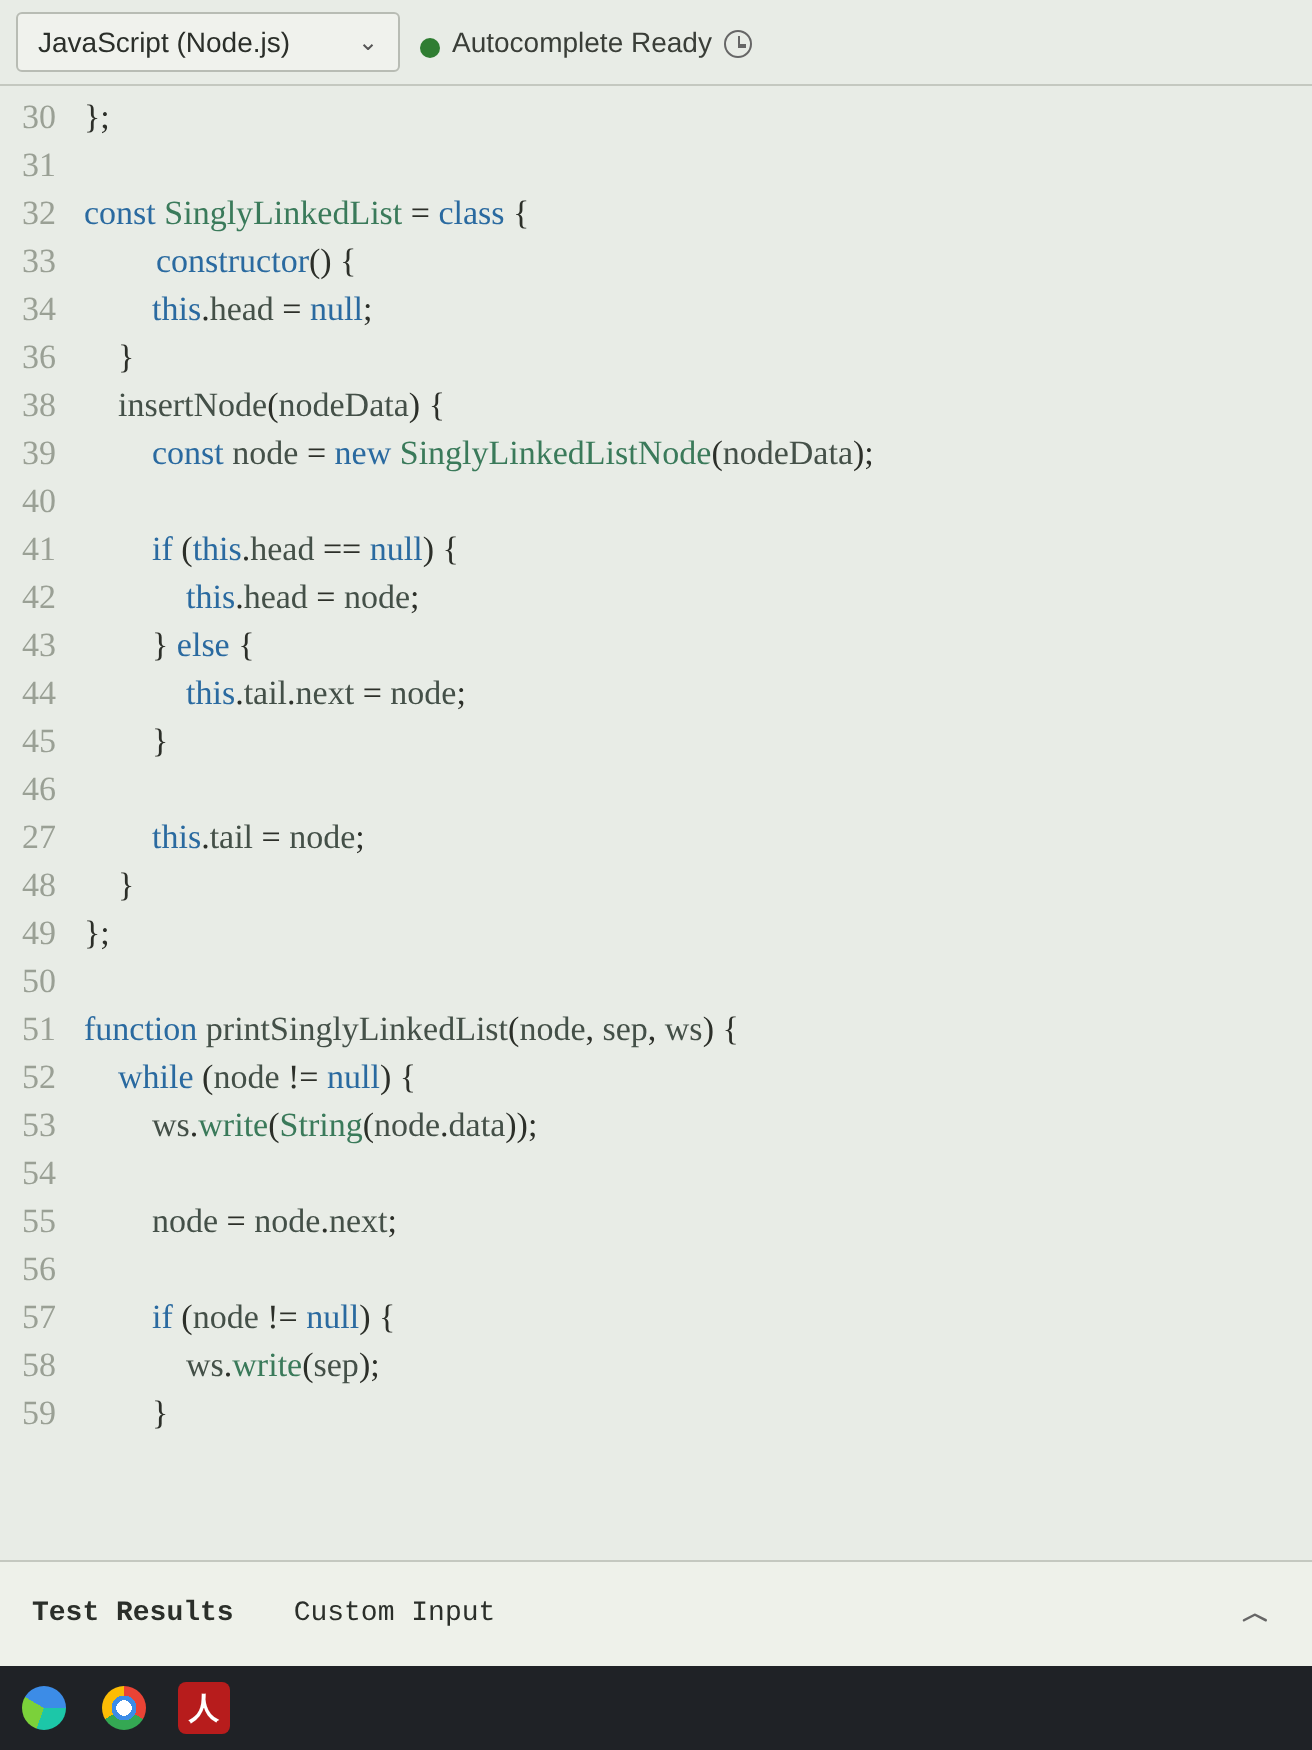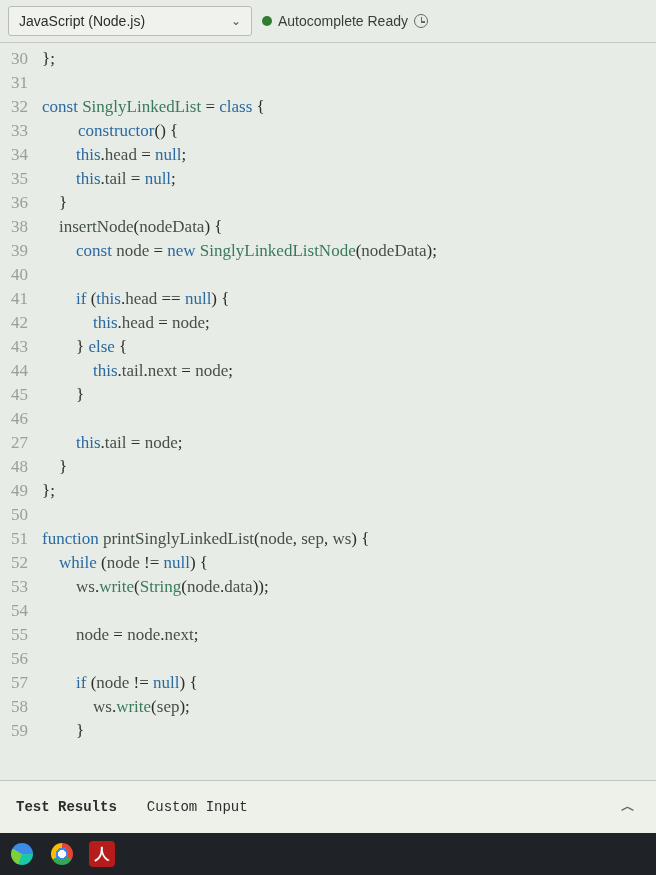--- a/index.html
+++ b/index.html
@@ -16,26 +16,26 @@
     padding:6px 8px;
     gap:10px;
     border-bottom:1px solid #c4c8c0;
   }
   .lang-select {
     display:flex; align-items:center; justify-content:space-between;
     background:#f0f2ed;
     border:1px solid #b8bcb4;
     border-radius:3px;
     padding:6px 10px;
-    width:244px;
+    width:192px;
     color:#2b2f2a;
     cursor:pointer;
   }
   .chev { font-size:12px; color:#555; }
-  .status { display:flex; align-items:center; gap:6px; color:#3a3e38; }
+  .status { display:flex; align-items:flex-end; gap:6px; color:#3a3e38; }
   .dot {
     width:10px; height:10px; border-radius:50%;
     background:#2f7d32;
   }
   .clock {
     width:14px; height:14px; border:1.5px solid #666; border-radius:50%;
     position:relative;
   }
   .clock::before { content:""; position:absolute; left:50%; top:50%; width:4px; height:1.5px; background:#666; transform-origin:left; }
   .clock::after  { content:""; position:absolute; left:50%; top:50%; width:1.5px; height:4px; background:#666; transform-origin:top; transform:translateY(-100%); }
@@ -116,21 +116,20 @@
     <span class="clock"></span>
   </div>
 </div>
 
 <div class="editor" id="editor">
     <div class="line"><span class="gutter">30</span><span class="code"><span class="pun">};</span></span></div>
     <div class="line"><span class="gutter">31</span><span class="code"></span></div>
     <div class="line"><span class="gutter">32</span><span class="code"><span class="kw">const</span><span class="pun"> </span><span class="cls">SinglyLinkedList</span><span class="pun"> = </span><span class="kw">class</span><span class="pun"> {</span></span></div>
     <div class="line"><span class="gutter">33</span><span class="code"><span class="pun">    </span><span class="ctor">constructor</span><span class="pun">() {</span></span></div>
     <div class="line"><span class="gutter">34</span><span class="code"><span class="pun">        </span><span class="this">this</span><span class="pun">.</span><span class="id">head</span><span class="pun"> = </span><span class="lit">null</span><span class="pun">;</span></span></div>
-    <div class="line"><span class="gutter">35</span><span class="code"><span class="pun">        </span><span class="this">this</span><span class="pun">.</span><span class="id">tail</span><span class="pun"> = </span><span class="lit">null</span><span class="pun">;</span></span></div>
     <div class="line"><span class="gutter">36</span><span class="code"><span class="pun">    }</span></span></div>
     <div class="line"><span class="gutter">38</span><span class="code"><span class="pun">    </span><span class="id">insertNode</span><span class="pun">(</span><span class="id">nodeData</span><span class="pun">) {</span></span></div>
     <div class="line"><span class="gutter">39</span><span class="code"><span class="pun">        </span><span class="kw">const</span><span class="pun"> </span><span class="id">node</span><span class="pun"> = </span><span class="kw">new</span><span class="pun"> </span><span class="cls">SinglyLinkedListNode</span><span class="pun">(</span><span class="id">nodeData</span><span class="pun">);</span></span></div>
     <div class="line"><span class="gutter">40</span><span class="code"></span></div>
     <div class="line"><span class="gutter">41</span><span class="code"><span class="pun">        </span><span class="kw">if</span><span class="pun"> (</span><span class="this">this</span><span class="pun">.</span><span class="id">head</span><span class="pun"> == </span><span class="lit">null</span><span class="pun">) {</span></span></div>
     <div class="line"><span class="gutter">42</span><span class="code"><span class="pun">            </span><span class="this">this</span><span class="pun">.</span><span class="id">head</span><span class="pun"> = </span><span class="id">node</span><span class="pun">;</span></span></div>
     <div class="line"><span class="gutter">43</span><span class="code"><span class="pun">        } </span><span class="kw">else</span><span class="pun"> {</span></span></div>
     <div class="line"><span class="gutter">44</span><span class="code"><span class="pun">            </span><span class="this">this</span><span class="pun">.</span><span class="id">tail</span><span class="pun">.</span><span class="id">next</span><span class="pun"> = </span><span class="id">node</span><span class="pun">;</span></span></div>
     <div class="line"><span class="gutter">45</span><span class="code"><span class="pun">        }</span></span></div>
     <div class="line"><span class="gutter">46</span><span class="code"></span></div>

